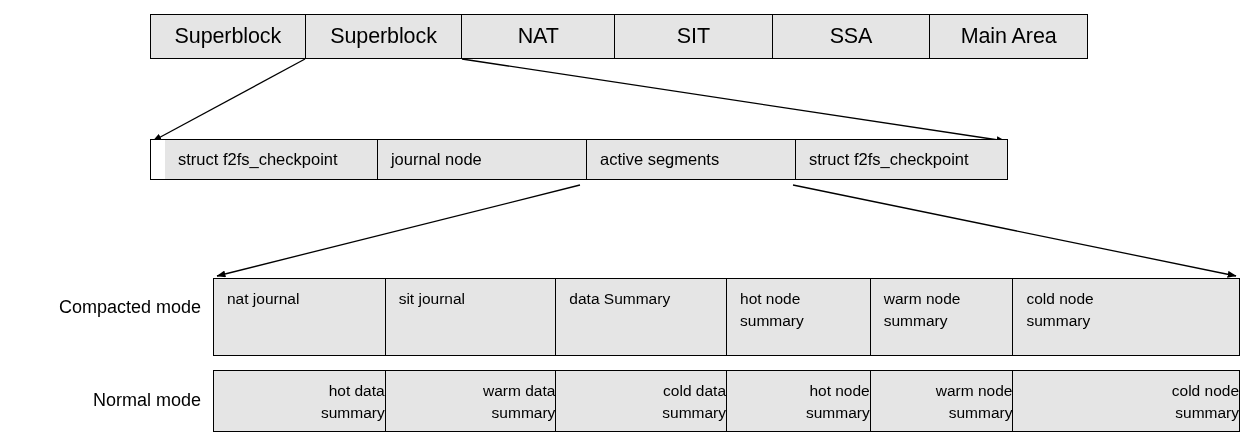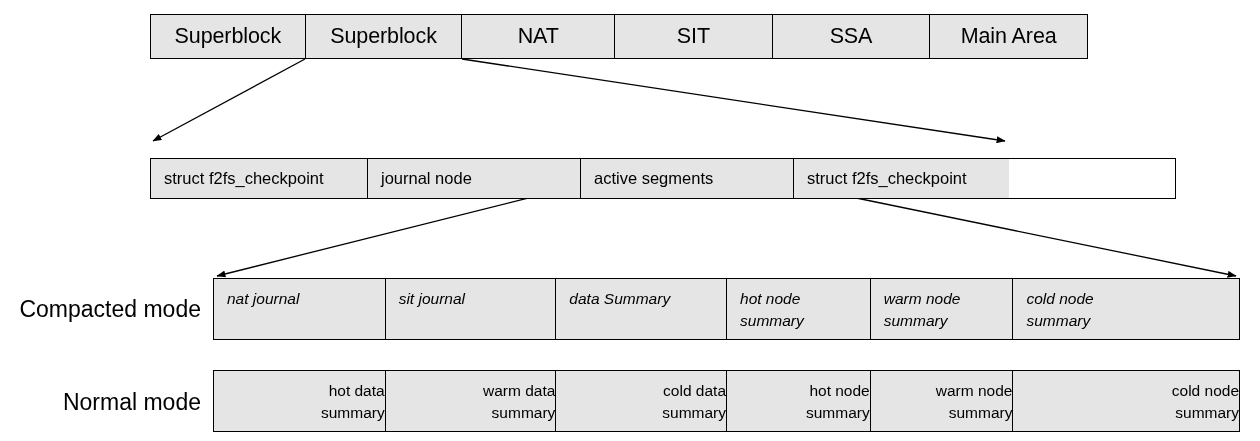--- a/index.html
+++ b/index.html
@@ -57,56 +57,56 @@
     display: flex;
     align-items: center;
     justify-content: center;
     font-size: 21.5px;
     line-height: 1;
     letter-spacing: -0.1px;
   }
   
   #row-checkpoint {
     left: 150px;
-    top: 158px;
-    width: 1026px;
+    top: 139px;
+    width: 858px;
     height: 41px;
+    padding-left: 14px;
   }
   #row-checkpoint .cell {
     display: flex;
     align-items: center;
     padding-left: 13px;
     font-size: 16.5px;
     line-height: 1;
   }
   
   #row-compacted {
     left: 213px;
     top: 278px;
     width: 1027px;
-    height: 62px;
-    font-style: italic;
+    height: 78px;
   }
   #row-normal {
     left: 213px;
     top: 370px;
     width: 1027px;
     height: 62px;
     text-align: right;
   }
   #row-compacted .cell, #row-normal .cell {
     padding: 9px 0 0 13px;
     font-size: 15.5px;
     line-height: 1.45;
   }
   
   .side-label {
     position: absolute;
     text-align: right;
-    font-size: 23px;
+    font-size: 18px;
     line-height: 1;
     color: #000000;
     white-space: nowrap;
   }
   #label-compacted {
     left: 0px;
     top: 298px;
     width: 201px;
   }
   #label-normal {

